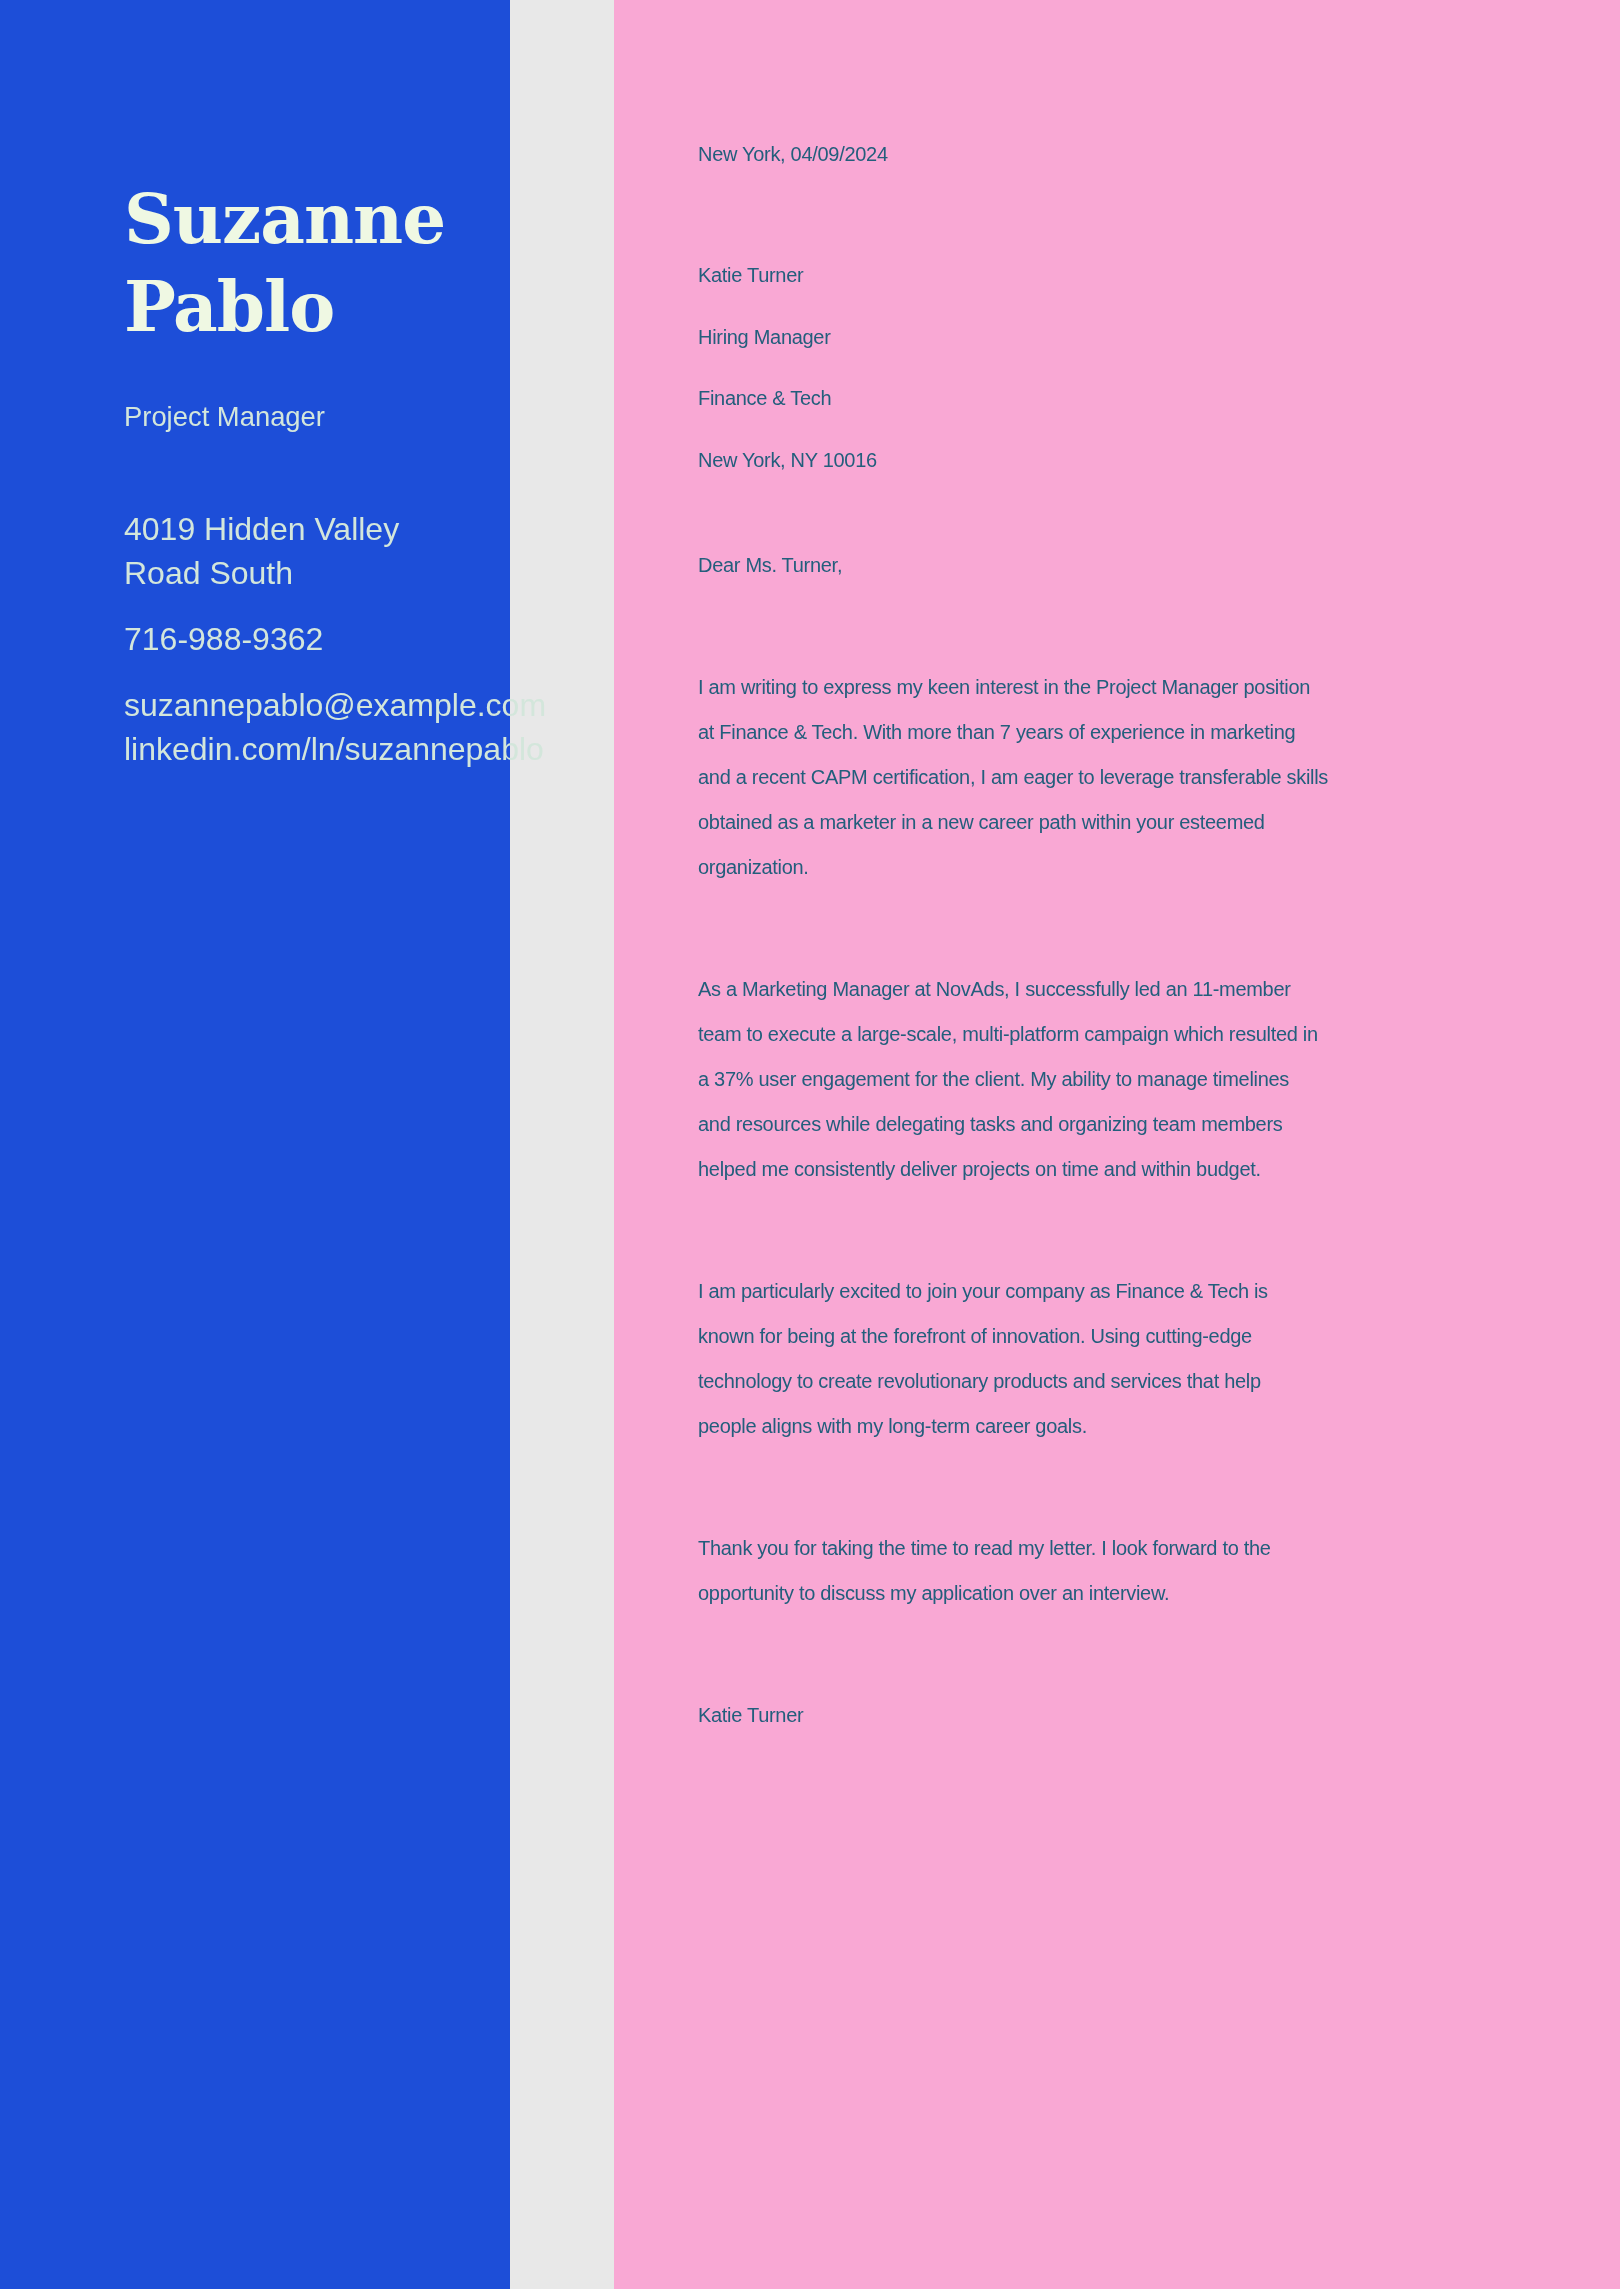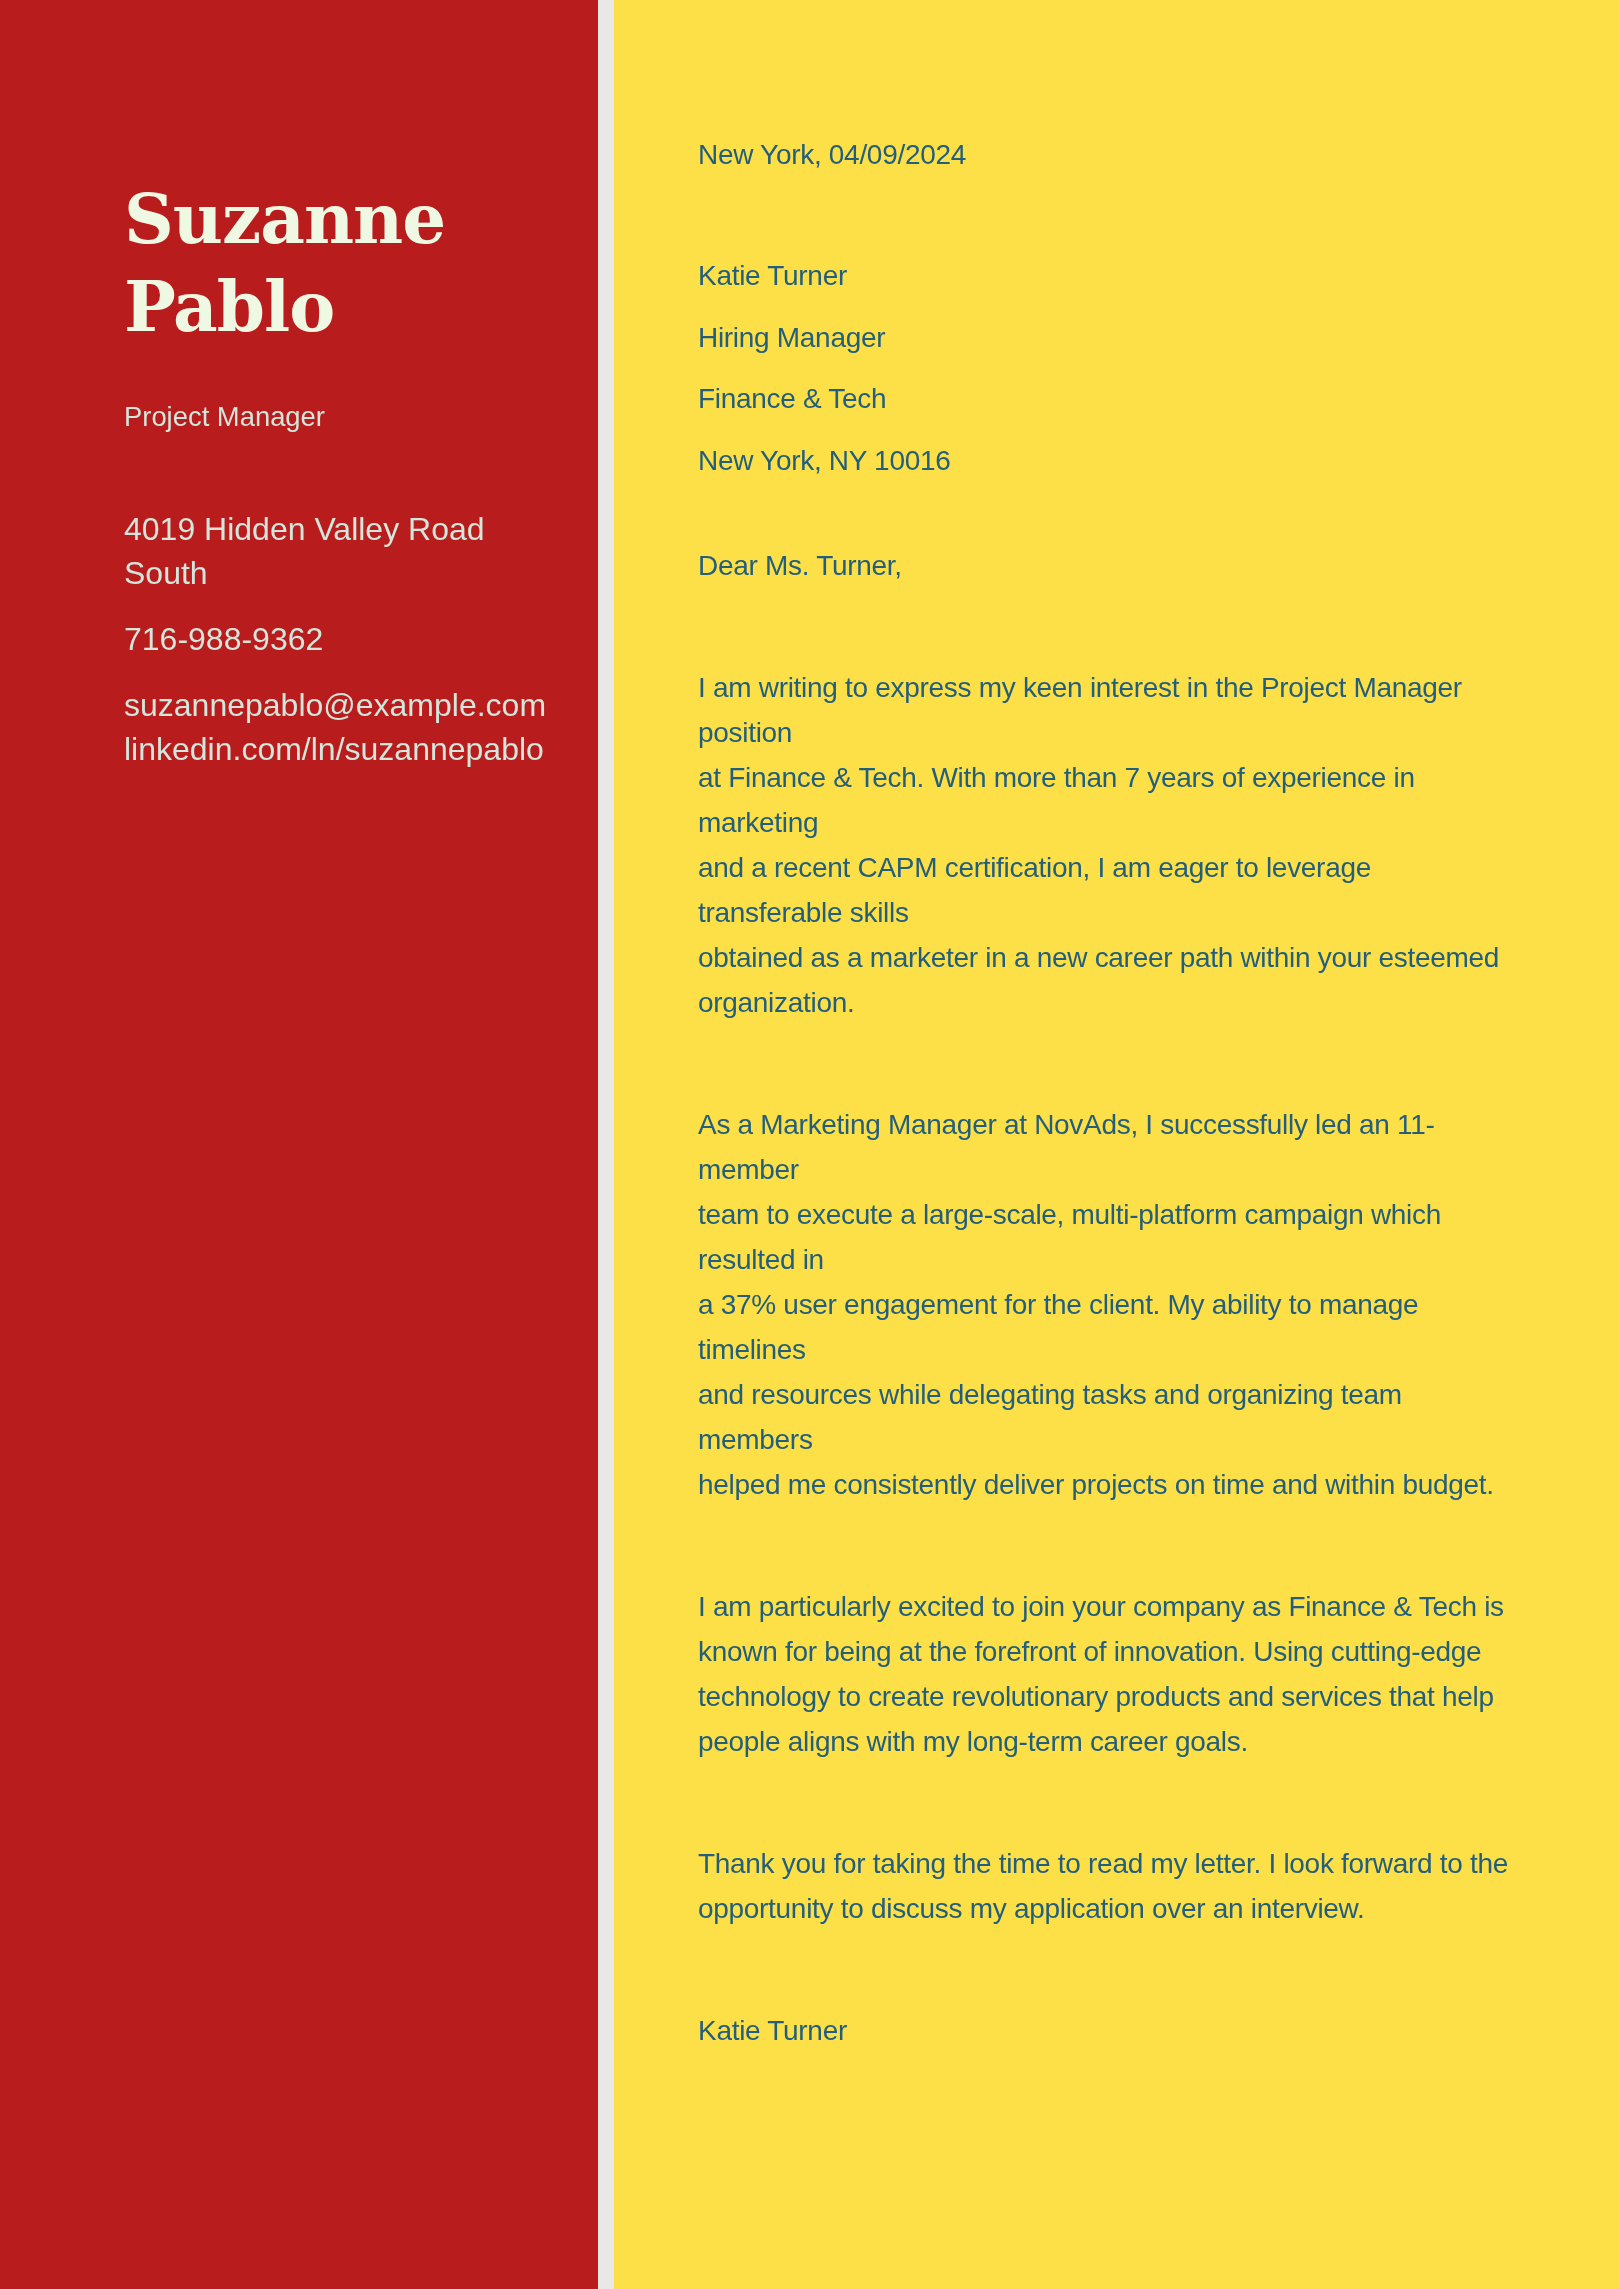--- a/index.html
+++ b/index.html
@@ -12,22 +12,22 @@
     width: 1620px;
     height: 2290px;
     margin: 0 auto;
     font-family: "Liberation Sans", sans-serif;
     overflow: hidden;
   }
   
   .sidebar {
     position: absolute;
     left: 0; top: 0;
-    width: 598px; height: 100%;
-    background: #b91c1c;
+    width: 510px; height: 100%;
+    background: #1d4ed8;
     box-sizing: border-box;
     padding: 129px 29px 0 124px;
   }
   .name {
     font-family: "DejaVu Serif", serif;
     font-weight: 700;
     font-size: 69px;
     line-height: 88px;
     letter-spacing: -1px;
     color: #EFF8E3;
@@ -44,25 +44,25 @@
     font-size: 32px;
     line-height: 44px;
     color: #D3E6DB;
   }
   .contact-group { margin: 0 0 21.6px 0; }
   .contact-group p { margin: 0; }
   
   .letter {
     position: absolute;
     left: 614px; top: 0; right: 0; bottom: 0;
-    background: #fde047;
+    background: #f9a8d4;
     box-sizing: border-box;
     padding: 132px 98px 0 84px;
     color: #235E7C;
-    font-size: 28px;
+    font-size: 20px;
     line-height: 45px;
     letter-spacing: -0.3px;
   }
   .date-line { margin: 0 0 76px 0; }
   .recipient { margin: 0 0 60px 0; }
   .recipient p { margin: 0 0 16.7px 0; }
   .salutation { margin: 0 0 77px 0; }
   .para {
     margin: 0 0 77px 0;
     white-space: pre-line;

